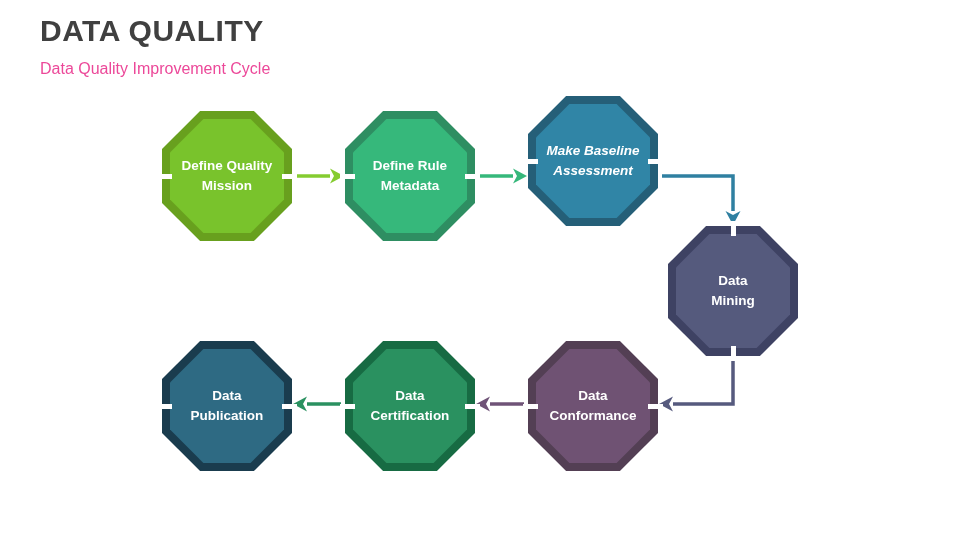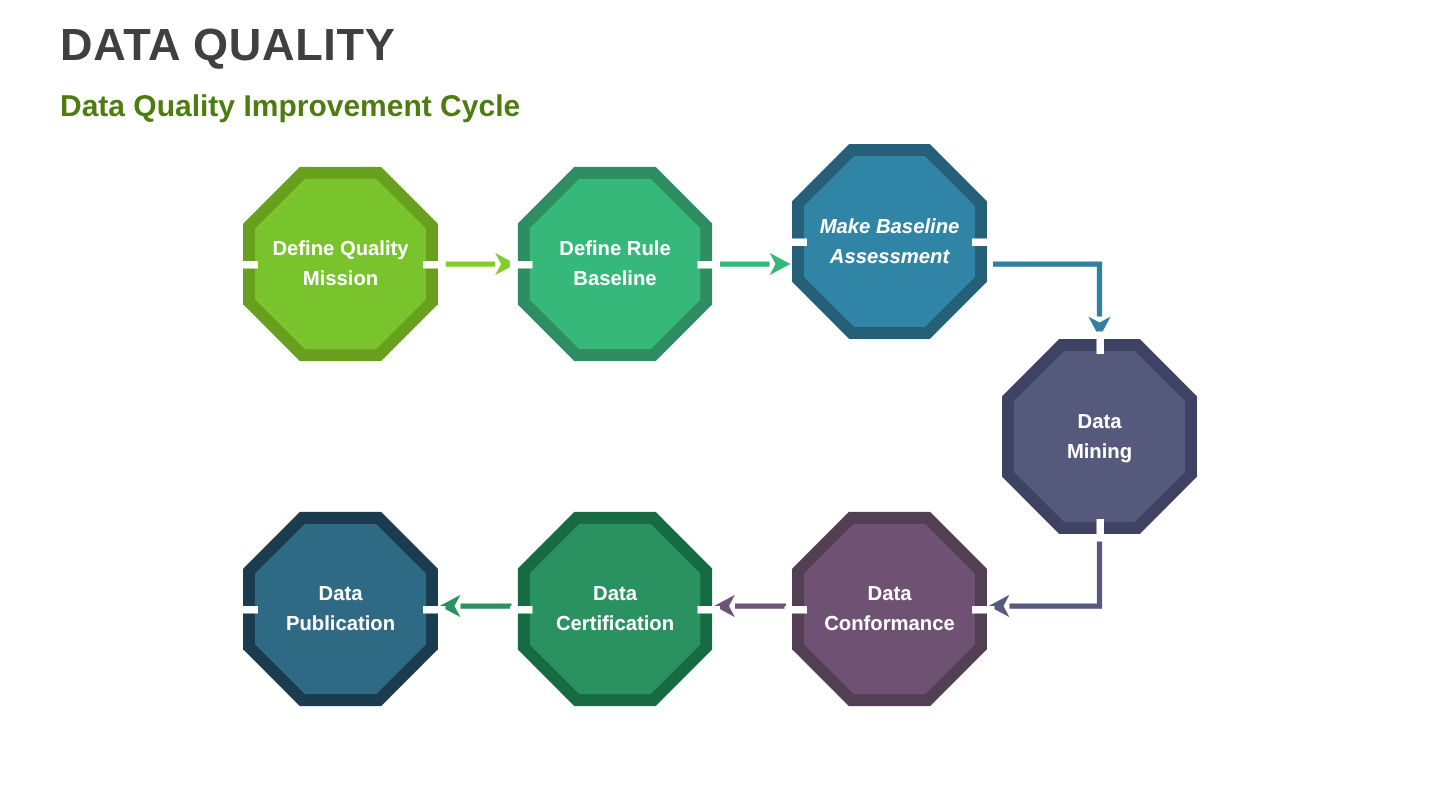--- a/index.html
+++ b/index.html
@@ -5,21 +5,21 @@
   html,body { margin:0; padding:0; background:#ffffff; }
   body { width:960px; height:540px; font-family:"Liberation Sans", sans-serif; overflow:hidden; }
   .canvas { position:relative; width:828px; height:540px; background:#ffffff; }
 
   .title {
     position:absolute; left:40px; top:14px;
     font-size:30px; font-weight:bold; color:#404040; letter-spacing:0.5px;
   }
   .subtitle {
     position:absolute; left:40px; top:60px;
-    font-size:20px; font-weight:bold; color:#4d7c0f;
+    font-size:16px; font-weight:normal; color:#ec4899;
   }
 
   .node { position:absolute; width:130px; height:130px; }
   .oct {
     clip-path: polygon(29.3% 0, 70.7% 0, 100% 29.3%, 100% 70.7%,
                        70.7% 100%, 29.3% 100%, 0 70.7%, 0 29.3%);
   }
   .node .outer { position:absolute; inset:0; background:var(--border); }
   .node .inner { position:absolute; inset:8px; background:var(--fill); }
   .node .label {
@@ -64,21 +64,21 @@
     <div class="inner oct"></div>
     <div class="label">Define Quality
 Mission</div>
   <div class="notch left"></div>
       <div class="notch right"></div>
     </div>
   <div class="node" style="left: 345px; top: 111px; --fill: #36B87B; --border: #2E8E62;">
     <div class="outer oct"></div>
     <div class="inner oct"></div>
     <div class="label">Define Rule
-Baseline</div>
+Metadata</div>
   <div class="notch left"></div>
       <div class="notch right"></div>
     </div>
   <div class="node" style="left: 528px; top: 96px; font-style: italic; --fill: #3085A6; --border: #255F78;">
     <div class="outer oct"></div>
     <div class="inner oct"></div>
     <div class="label">Make Baseline
 Assessment</div>
   <div class="notch left"></div>
       <div class="notch right"></div>

